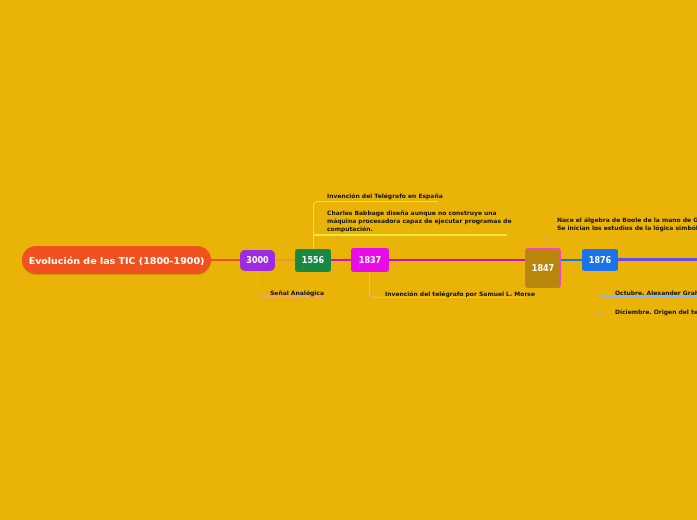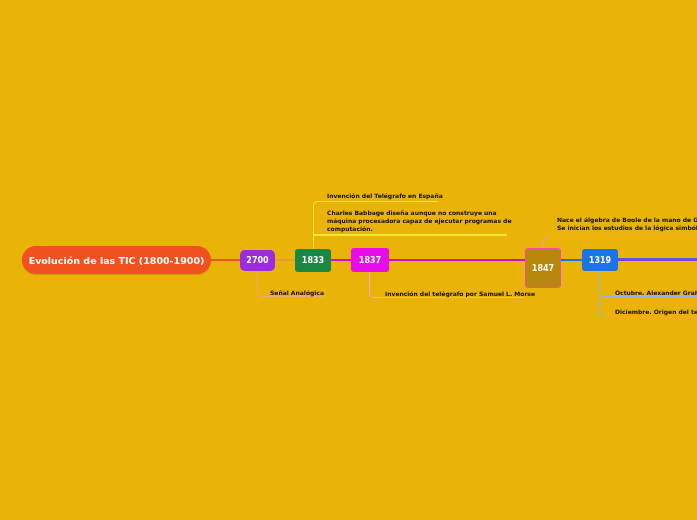--- a/index.html
+++ b/index.html
@@ -81,25 +81,25 @@
 
   <div class="elbow elbow-babbage"></div>
   <div class="elbow line-babbage2"></div>
   <div class="elbow elbow-boole"></div>
   <div class="elbow elbow-senal"></div>
   <div class="elbow elbow-morse"></div>
   <div class="elbow elbow-octubre"></div>
   <div class="elbow elbow-diciembre"></div>
 
   <div class="node node-root">Evolución de las TIC (1800-1900)</div>
-  <div class="node node-year n1800">2700</div>
-  <div class="node node-year n1833">1833</div>
+  <div class="node node-year n1800">3000</div>
+  <div class="node node-year n1833">1556</div>
   <div class="node node-year n1837">1837</div>
   <div class="node node-year n1847">1847</div>
-  <div class="node node-year n1876">1319</div>
+  <div class="node node-year n1876">1876</div>
 
   <div class="lbl lbl-telegrafo">Invención del Telégrafo en España</div>
   <div class="lbl lbl-babbage">Charles Babbage diseña aunque no construye una máquina procesadora capaz de ejecutar programas de computación.</div>
   <div class="lbl lbl-boole1">Nace el álgebra de Boole de la mano de Georg</div>
   <div class="lbl lbl-boole2">Se inician los estudios de la lógica simbólica.</div>
   <div class="lbl lbl-senal">Señal Analógica</div>
   <div class="lbl lbl-morse">Invención del telégrafo por Samuel L. Morse</div>
   <div class="lbl lbl-octubre">Octubre. Alexander Graham</div>
   <div class="lbl lbl-diciembre">Diciembre. Origen del teléf</div>
 

